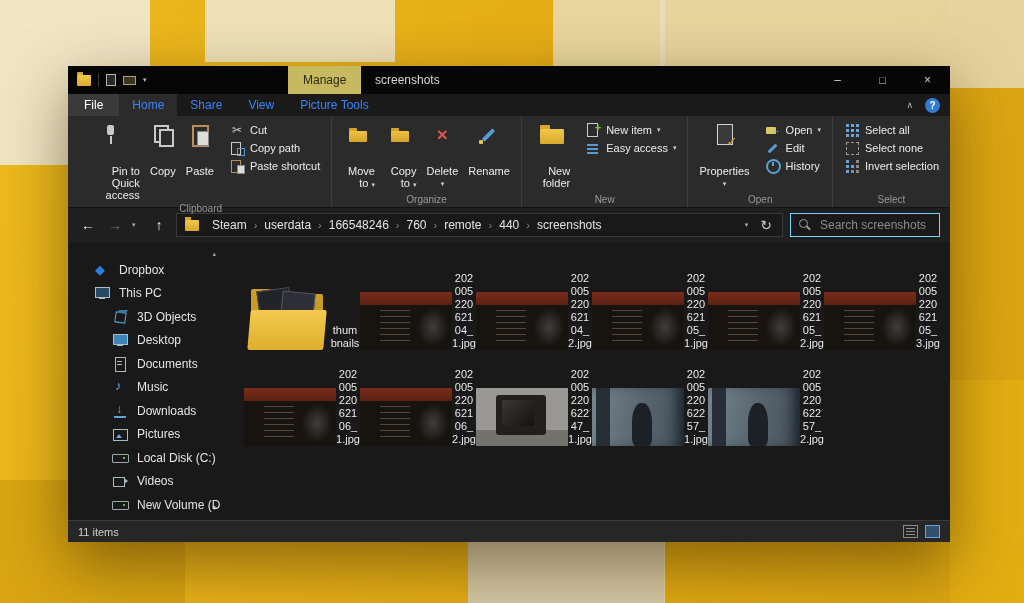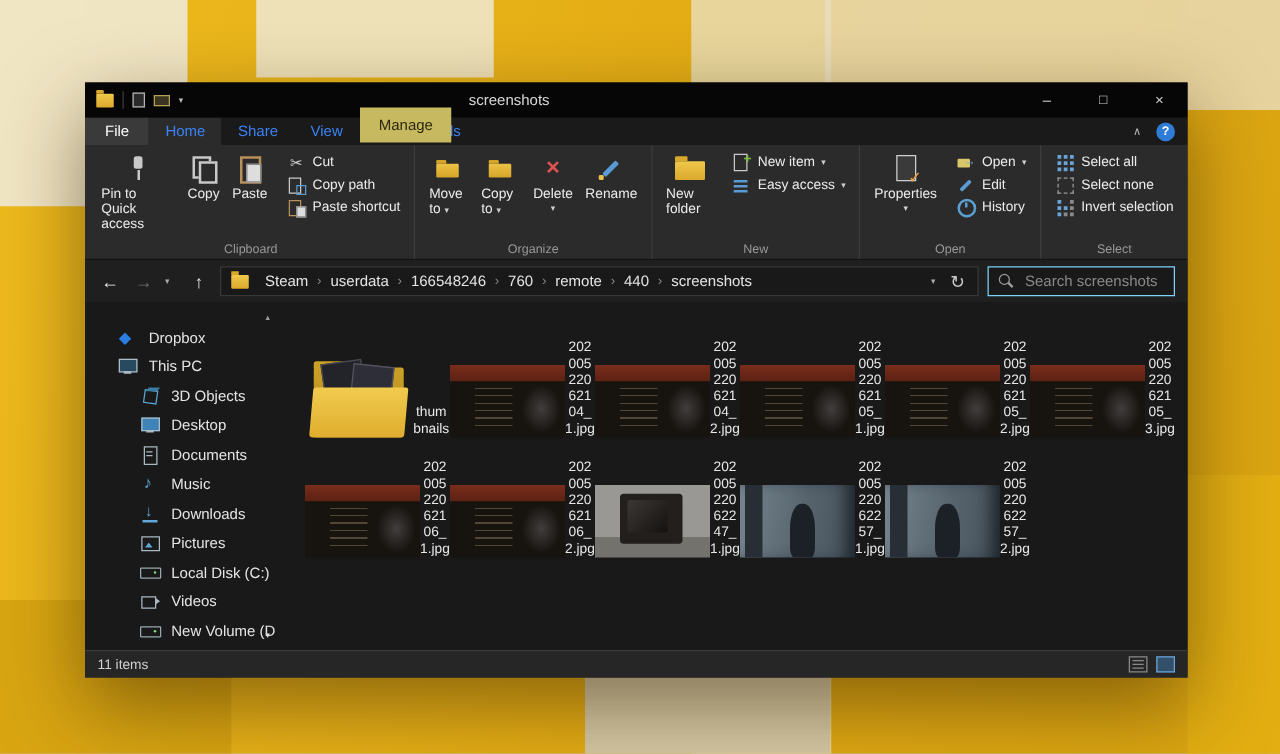--- a/index.html
+++ b/index.html
@@ -24,21 +24,21 @@
   
   .titlebar{height:28px;background:#060606;display:flex;align-items:center;position:relative;flex:none;}
   .qat{display:flex;align-items:center;gap:7px;padding-left:9px;}
   .qat-folder{width:14px;height:11px;background:linear-gradient(#f0c84a,#d9a92c);border-radius:1px;position:relative;}
   .qat-folder::before{content:"";position:absolute;top:-3px;left:0;width:6px;height:3px;background:#d9a92c;border-radius:1px 1px 0 0;}
   .qat-sep{width:1px;height:14px;background:#3a3a3a;}
   .qat-prop{width:10px;height:12px;border:1px solid #b5b5b5;background:#2a2a2a;}
   .qat-newf{width:13px;height:9px;border:1px solid #b5a05a;background:#3a3420;}
   .qat-dd{font-size:7px;color:#bbb;}
   .tab-manage{position:absolute;left:220px;top:0;height:28px;padding:0 15px;background:#c6b95f;color:#2d2910;
-              display:flex;align-items:center;font-size:12px;margin-top:20px;}
+              display:flex;align-items:center;font-size:12px;}
   .tb-title{position:absolute;left:307px;top:0;height:28px;display:flex;align-items:center;color:#d8d8d8;}
   .win-controls{margin-left:auto;display:flex;height:100%;}
   .wc{width:45px;height:100%;display:flex;align-items:center;justify-content:center;color:#cfcfcf;font-size:12px;}
   .wc-max{font-size:11px;}
 
   
   .menubar{height:22px;background:#1a1a1a;display:flex;align-items:stretch;flex:none;}
   .rtab{padding:0 13px;display:flex;align-items:center;color:#3b82f6;font-size:12px;}
   .rtab.file{background:#3a3a3a;color:#fff;padding:0 16px;}
   .rtab.active{background:#2b2b2b;}
@@ -47,21 +47,21 @@
   .help{width:15px;height:15px;border-radius:50%;background:#2e7cd6;color:#fff;font-size:10px;font-weight:bold;
         display:flex;align-items:center;justify-content:center;}
 
   
   .ribbon{height:92px;background:#2b2b2b;display:flex;flex:none;border-bottom:1px solid #141414;padding-left:2px;}
   .rgroup{display:flex;flex-direction:column;position:relative;padding:3px 7px 0;}
   .rgroup + .rgroup{border-left:1px solid #3c3c3c;}
   .ritems{display:flex;flex:1;align-items:flex-start;gap:2px;}
   .rgname{text-align:center;color:#999;font-size:10px;height:15px;line-height:15px;}
   .rbtn-lg{display:flex;flex-direction:column;align-items:center;color:#ececec;font-size:11px;line-height:12px;padding:4px 4px 0;}
-  .rbtn-lg .rlabel{text-align:left;margin-top:2px;}
+  .rbtn-lg .rlabel{text-align:right;margin-top:18px;}
   .nowrap{white-space:nowrap;}
   .w30{max-width:32px;} .w58{max-width:60px;} .w38{max-width:38px;}
   .dd{font-size:7px;color:#cfcfcf;}
   .dd-block{display:block;font-size:7px;color:#cfcfcf;margin-top:1px;text-align:center;}
   .rcol{display:flex;flex-direction:column;gap:2px;margin-left:5px;padding-top:3px;}
   .rbtn-sm{display:flex;align-items:center;gap:5px;color:#ececec;font-size:11px;padding:1px 4px;white-space:nowrap;}
 
   
   .ric{width:26px;height:24px;position:relative;display:block;}
   .ric-s{width:16px;height:14px;position:relative;display:inline-block;flex:none;}

